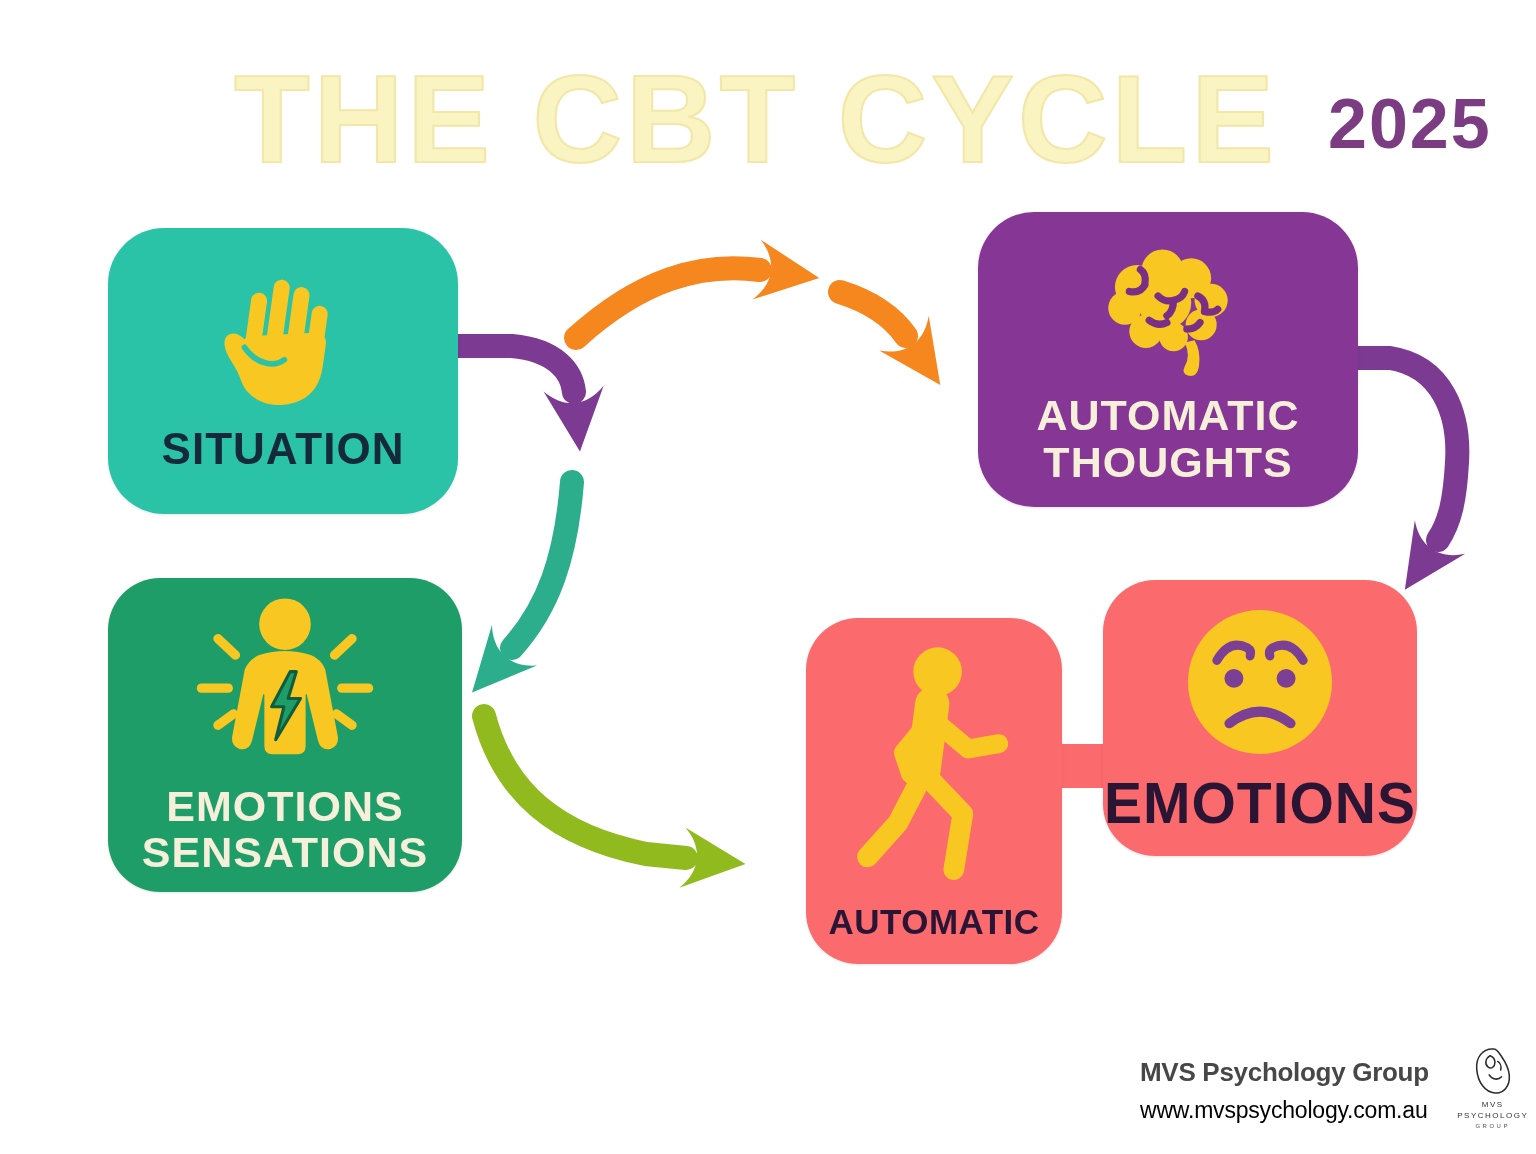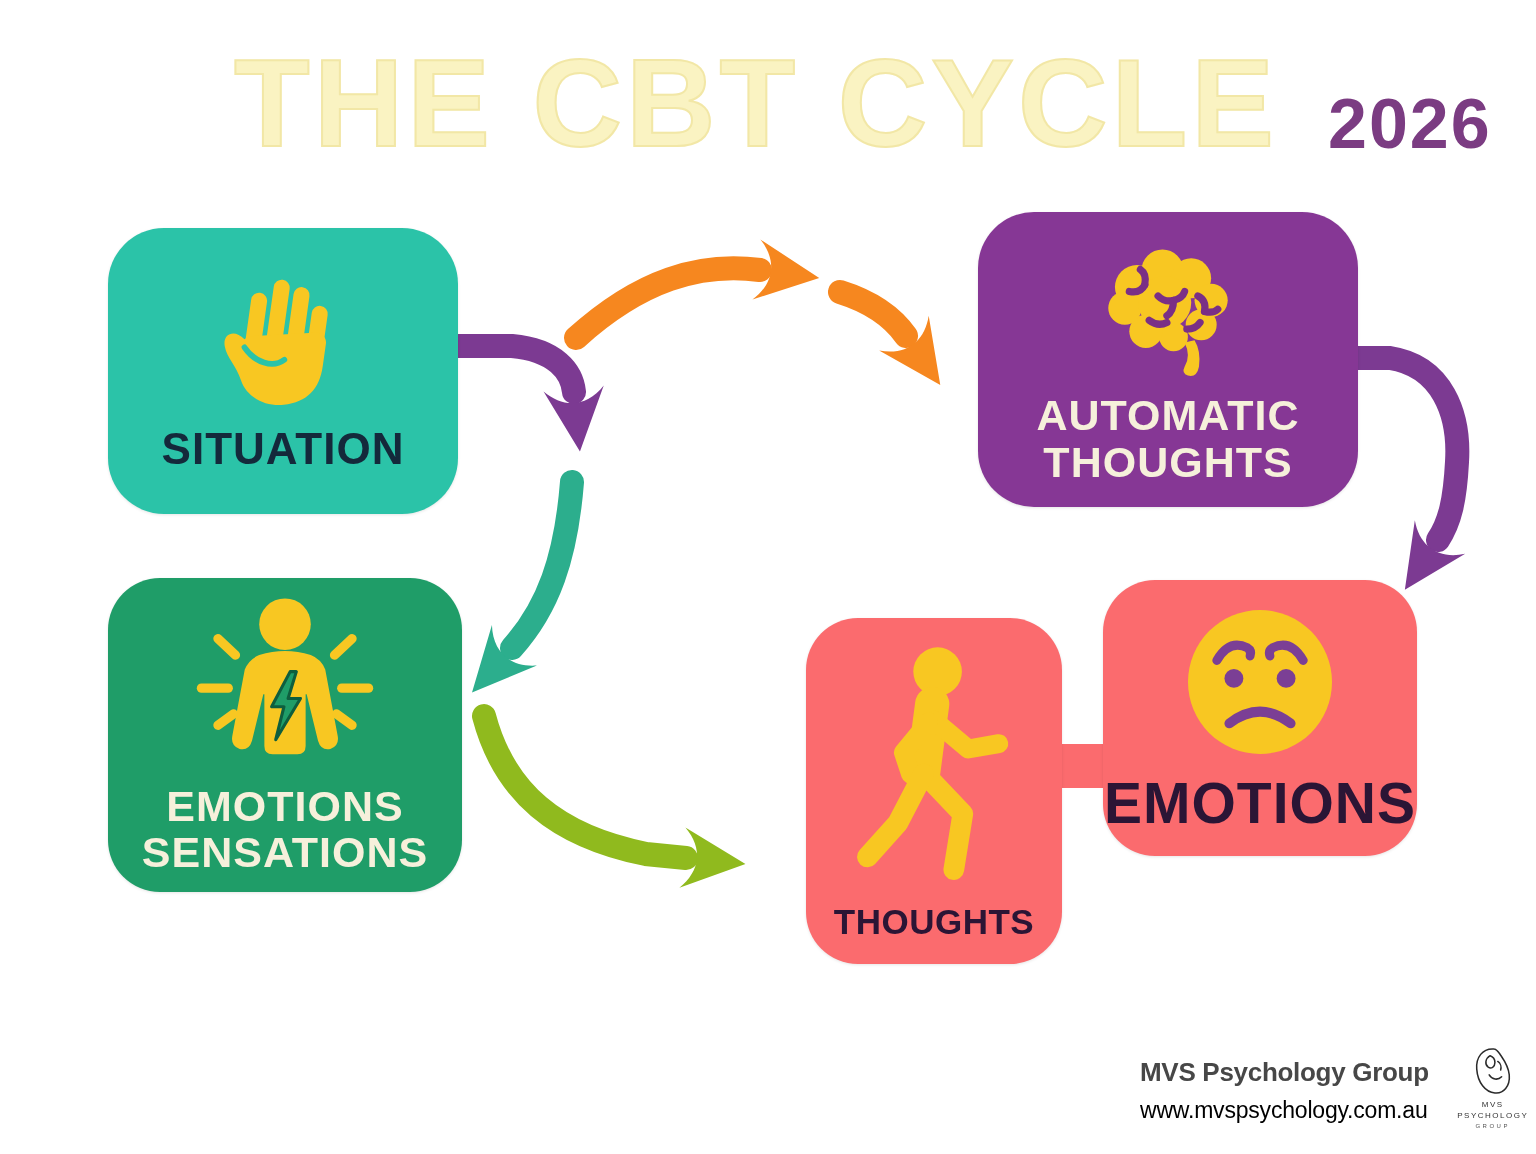--- a/index.html
+++ b/index.html
@@ -2,21 +2,21 @@
 <html><head>
 <meta charset="utf-8">
 <style>
   html,body{margin:0;padding:0;background:#ffffff;}
   #stage{
     position:relative;width:1536px;height:1154px;background:#ffffff;overflow:hidden;
     font-family:"Liberation Sans", sans-serif;
   }
   
   .title{
-    position:absolute;left:234px;top:32px;
+    position:absolute;left:234px;top:48px;
     font-size:124px;font-weight:700;letter-spacing:4px;white-space:nowrap;
     color:#FAF3C2;text-align:right;-webkit-text-stroke:2px #F2E7A6;
   }
   .year{
     position:absolute;left:1328px;top:84px;
     font-size:70px;font-weight:700;color:#7B3C82;letter-spacing:2px;
   }
   
   svg.arrows{position:absolute;left:0;top:0;z-index:1;}
   svg.arrows path.flow{fill:none;stroke-width:24;stroke-linecap:round;}
@@ -46,21 +46,21 @@
   .logo{width:72px;text-align:center;margin-top:-6px;}
   .logo .cap{font-size:8px;letter-spacing:1.5px;color:#333;line-height:1.35;}
   .logo .cap.small{font-size:6px;letter-spacing:2.5px;color:#555;}
 </style>
 </head>
 <body>
 
 <div id="stage">
 
   <div class="title">THE CBT CYCLE</div>
-  <div class="year">2026</div>
+  <div class="year">2025</div>
 
   <svg class="arrows" width="1536" height="1154" viewBox="0 0 1536 1154">
     <defs>
       <marker id="mOrange" viewBox="0 0 10 10" refX="1" refY="5" markerWidth="3" markerHeight="3" orient="auto">
         <path d="M0.5,0.8 L9.3,5 L0.5,9.2 C3.2,6.6 3.2,3.4 0.5,0.8 Z" fill="#F6871F"></path>
       </marker>
       <marker id="mPurple" viewBox="0 0 10 10" refX="1" refY="5" markerWidth="3" markerHeight="3" orient="auto">
         <path d="M0.5,0.8 L9.3,5 L0.5,9.2 C3.2,6.6 3.2,3.4 0.5,0.8 Z" fill="#7C3A92"></path>
       </marker>
       <marker id="mTeal" viewBox="0 0 10 10" refX="1" refY="5" markerWidth="3" markerHeight="3" orient="auto">
@@ -153,21 +153,21 @@
     <svg width="186" height="252" viewBox="0 0 200 280">
       <circle cx="104" cy="34" r="27" fill="#F8C722"></circle>
       <g stroke="#F8C722" fill="none" stroke-linecap="round" stroke-linejoin="round">
         <path d="M 98,70 L 88,146" stroke-width="38"></path>
         <path d="M 100,88 L 138,120 L 172,114" stroke-width="21"></path>
         <path d="M 94,90 L 66,124 L 74,148" stroke-width="21"></path>
         <path d="M 90,148 L 132,192 L 122,254" stroke-width="23"></path>
         <path d="M 88,148 L 60,202 L 26,240" stroke-width="23"></path>
       </g>
     </svg>
-    <div class="label">THOUGHTS</div>
+    <div class="label">AUTOMATIC</div>
   </div>
 
   <div class="node" id="box-emotions">
     <svg width="162" height="162" viewBox="0 0 180 180">
       <circle cx="90" cy="90" r="80" fill="#F8C722"></circle>
       <g stroke="#7B3F95" stroke-width="10" fill="none" stroke-linecap="round">
         <path d="M 42,66 Q 56,42 76,52 Q 81,55 79,61"></path>
         <path d="M 138,66 Q 124,42 104,52 Q 99,55 101,61"></path>
         <path d="M 56,136 Q 90,110 124,136" stroke-width="11"></path>
       </g>

